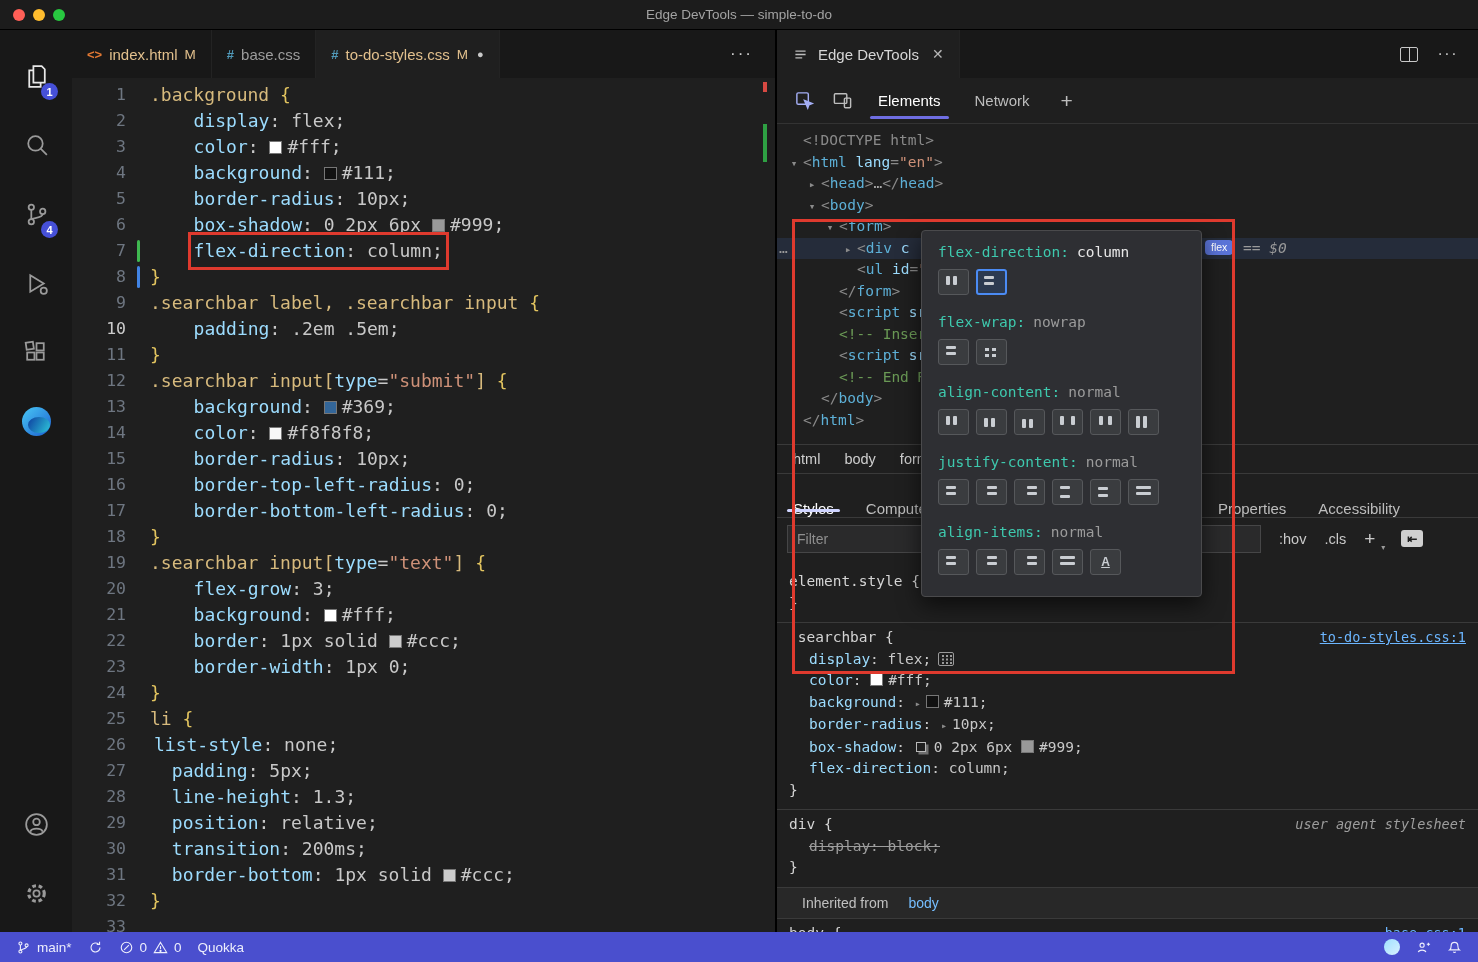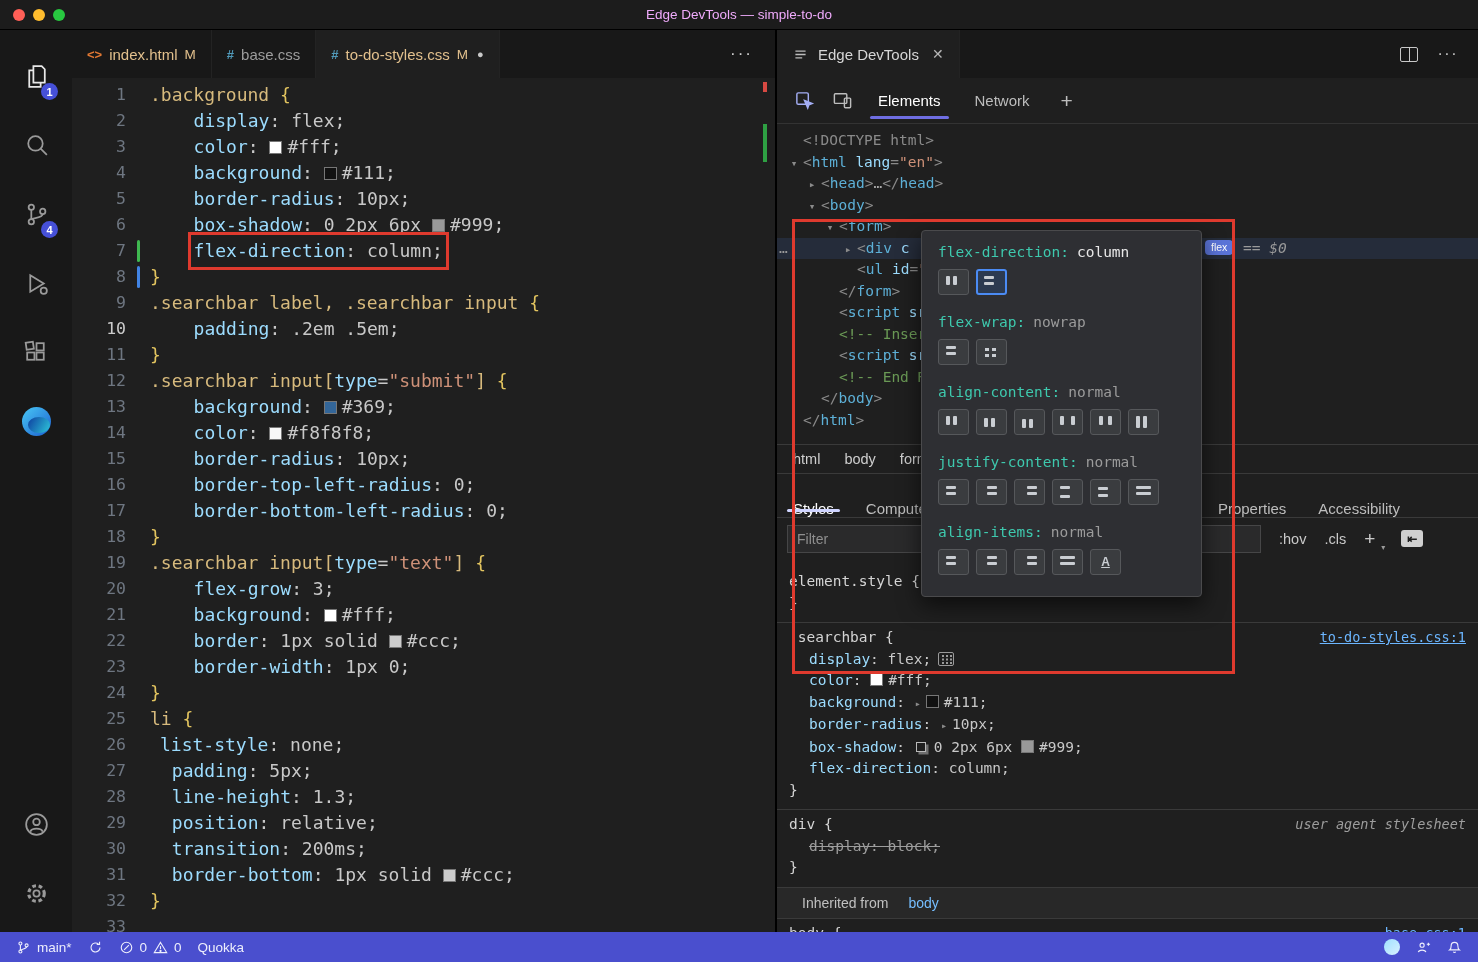--- a/index.html
+++ b/index.html
@@ -1,21 +1,21 @@
 <!DOCTYPE html>
 <html><head>
 <meta charset="utf-8">
 <style>
   *{box-sizing:border-box;margin:0;padding:0}
   html,body{width:1478px;height:962px;overflow:hidden}
   body{background:#101010;font-family:"Liberation Sans",sans-serif;color:#ccc;position:relative}
 
   
   .titlebar{height:30px;background:#1c1c1c;display:flex;align-items:center;justify-content:center;
-    position:relative;font-size:13.5px;color:#f0abfc;border-bottom:1px solid #000}
+    position:relative;font-size:13.5px;color:#a3a3a3;border-bottom:1px solid #000}
   .lights{position:absolute;left:13px;top:9px;display:flex;gap:8px}
   .light{width:12px;height:12px;border-radius:50%}
   .light.red{background:#ff5f57}.light.yellow{background:#febc2e}.light.green{background:#28c840}
 
   
   .main{display:flex;height:902px}
 
   
   .activitybar{width:72px;background:#181818;display:flex;flex-direction:column;align-items:center;padding-top:12px}
   .ab-item{width:50px;height:69px;display:flex;align-items:center;justify-content:center;position:relative;color:#9a9a9a}
@@ -327,21 +327,21 @@
           <div class="code-line"><span class="line-content" style="margin-left: 43.6px;"><span class="tk-prop">border-top-left-radius</span><span class="tk-pu">: </span><span class="tk-val">0;</span></span></div>
           <div class="code-line"><span class="line-content" style="margin-left: 43.6px;"><span class="tk-prop">border-bottom-left-radius</span><span class="tk-pu">: </span><span class="tk-val">0;</span></span></div>
           <div class="code-line"><span class="line-content" style="margin-left: 0px;"><span class="tk-pb">}</span></span></div>
           <div class="code-line"><span class="line-content" style="margin-left: 0px;"><span class="tk-sel">.searchbar input[</span><span class="tk-prop">type</span><span class="tk-pu">=</span><span class="tk-str">"text"</span><span class="tk-sel">] </span><span class="tk-pb">{</span></span></div>
           <div class="code-line"><span class="line-content" style="margin-left: 43.6px;"><span class="tk-prop">flex-grow</span><span class="tk-pu">: </span><span class="tk-val">3;</span></span></div>
           <div class="code-line"><span class="line-content" style="margin-left: 43.6px;"><span class="tk-prop">background</span><span class="tk-pu">: </span><span class="swatch" style="background: rgb(255, 255, 255);"></span><span class="tk-val">#fff;</span></span></div>
           <div class="code-line"><span class="line-content" style="margin-left: 43.6px;"><span class="tk-prop">border</span><span class="tk-pu">: </span><span class="tk-val">1px solid </span><span class="swatch" style="background: rgb(204, 204, 204);"></span><span class="tk-val">#ccc;</span></span></div>
           <div class="code-line"><span class="line-content" style="margin-left: 43.6px;"><span class="tk-prop">border-width</span><span class="tk-pu">: </span><span class="tk-val">1px 0;</span></span></div>
           <div class="code-line"><span class="line-content" style="margin-left: 0px;"><span class="tk-pb">}</span></span></div>
           <div class="code-line"><span class="line-content" style="margin-left: 0px;"><span class="tk-sel">li </span><span class="tk-pb">{</span></span></div>
-          <div class="code-line"><span class="line-content" style="margin-left: 10px;"><span class="tk-prop">list-style</span><span class="tk-pu">: </span><span class="tk-val">none;</span></span></div>
+          <div class="code-line"><span class="line-content" style="margin-left: 4px;"><span class="tk-prop">list-style</span><span class="tk-pu">: </span><span class="tk-val">none;</span></span></div>
           <div class="code-line"><span class="line-content" style="margin-left: 21.8px;"><span class="tk-prop">padding</span><span class="tk-pu">: </span><span class="tk-val">5px;</span></span></div>
           <div class="code-line"><span class="line-content" style="margin-left: 21.8px;"><span class="tk-prop">line-height</span><span class="tk-pu">: </span><span class="tk-val">1.3;</span></span></div>
           <div class="code-line"><span class="line-content" style="margin-left: 21.8px;"><span class="tk-prop">position</span><span class="tk-pu">: </span><span class="tk-val">relative;</span></span></div>
           <div class="code-line"><span class="line-content" style="margin-left: 21.8px;"><span class="tk-prop">transition</span><span class="tk-pu">: </span><span class="tk-val">200ms;</span></span></div>
           <div class="code-line"><span class="line-content" style="margin-left: 21.8px;"><span class="tk-prop">border-bottom</span><span class="tk-pu">: </span><span class="tk-val">1px solid </span><span class="swatch" style="background: rgb(204, 204, 204);"></span><span class="tk-val">#ccc;</span></span></div>
           <div class="code-line"><span class="line-content" style="margin-left: 0px;"><span class="tk-pb">}</span></span></div>
         </div>
       <div class="minimap">
         <span class="mm-red"></span>
         <span class="mm-green"></span>

